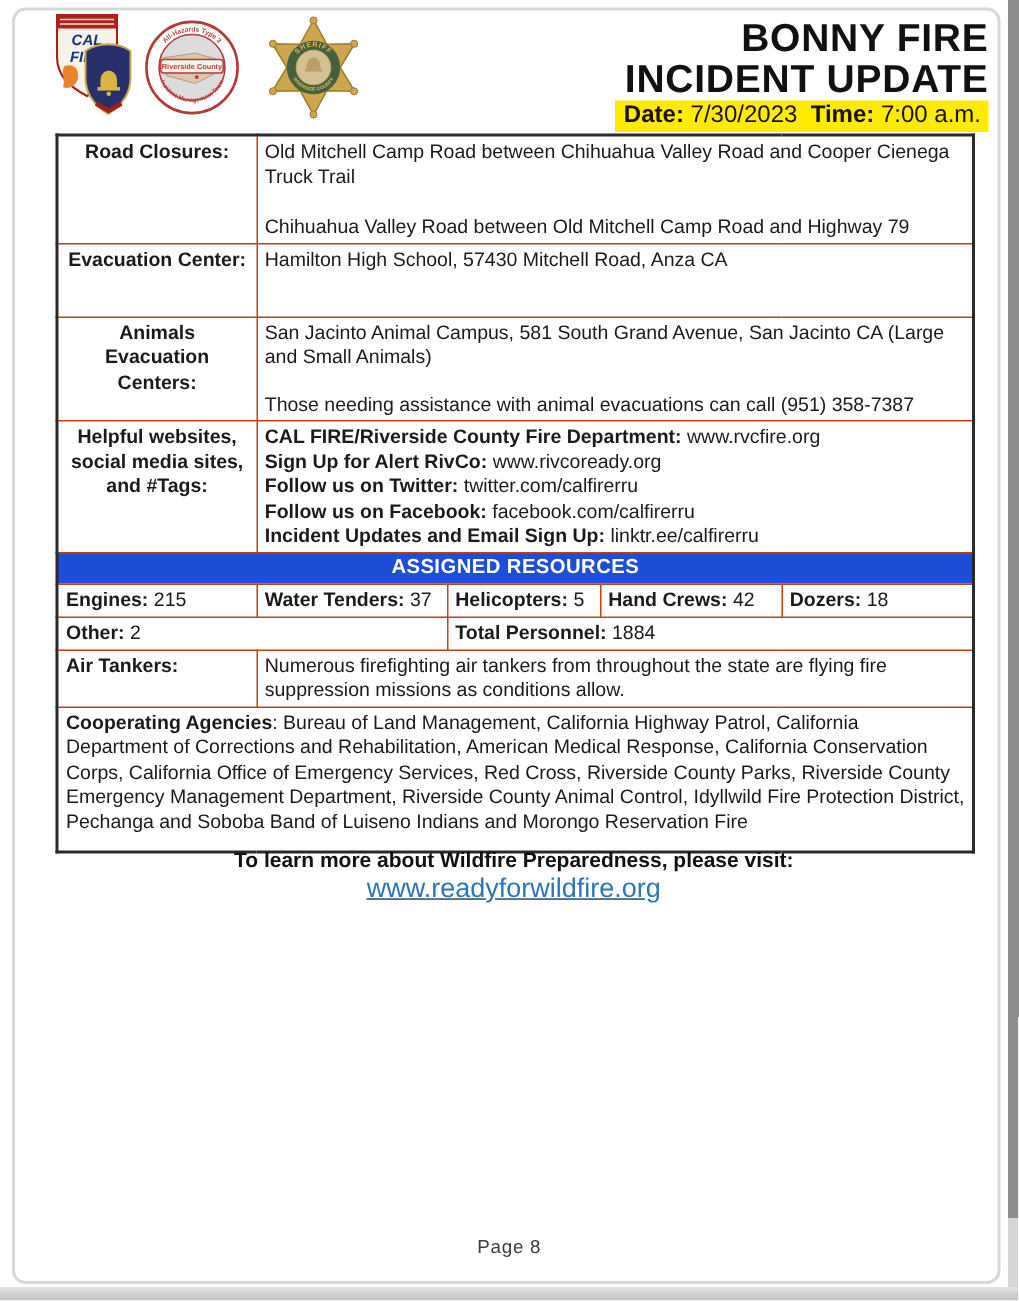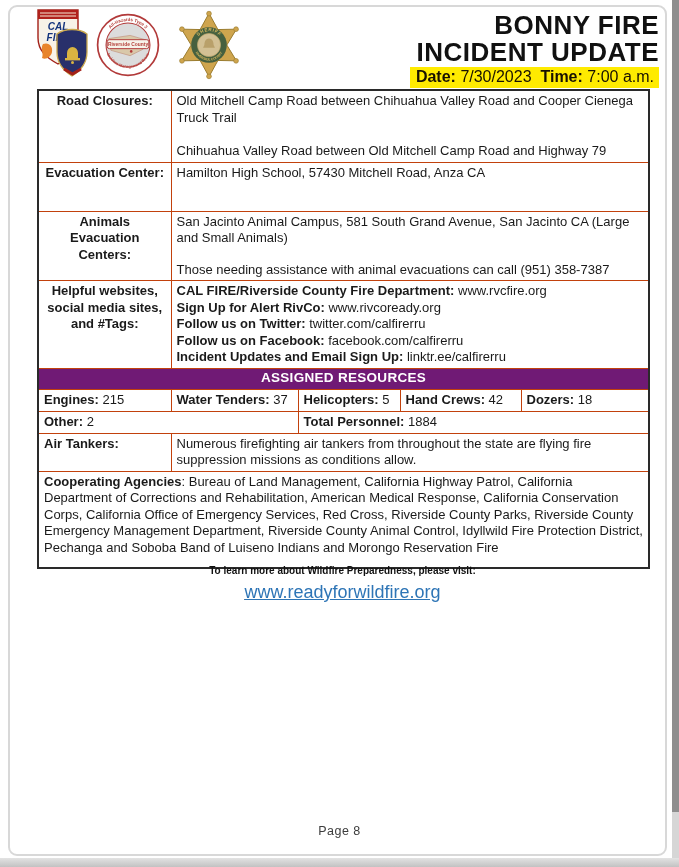--- a/index.html
+++ b/index.html
@@ -31,28 +31,28 @@
 
   
   table.info { position:absolute; left:37px; top:89px; width:611px; border-collapse:collapse;
                table-layout:fixed; font-size:13px; line-height:16.5px; }
   table.info { border:2px solid #2a2a2a; }
   table.info td { border:1px solid #c2410c; vertical-align:top; padding:2px 5px; }
   td.lbl { font-weight:bold; text-align:center; padding:2px 3px; }
   td.lbl-left { font-weight:bold; text-align:left; }
   .para2 { margin-top:17px; }
   .para3 { margin-top:15px; }
-  .banner-cell { background:#701a75; color:#fff; font-weight:bold; text-align:center;
+  .banner-cell { background:#1d4ed8; color:#fff; font-weight:bold; text-align:center;
                  font-size:13.5px; letter-spacing:.3px; padding:1px 0 2px 0 !important; }
   .b { font-weight:bold; }
   .ws-line { white-space:nowrap; }
 
   
   .prep { position:absolute; left:37px; top:565px; width:611px; text-align:center;
-          font-size:10px; font-weight:bold; color:#111; }
+          font-size:14px; font-weight:bold; color:#111; }
   .prep-link { position:absolute; left:37px; top:582px; width:611px; text-align:center; font-size:18px;text-decoration:underline; }
   .prep-link a { color:#2E75B6; text-decoration:underline; cursor:pointer; }
   .page-num { position:absolute; left:37px; top:824px; width:605px; text-align:center;
               font-size:12.5px; color:#3c3c3c; letter-spacing:.5px; }
 </style>
 </head>
 <body>
 
 <div class="screen">
   <div class="frame"></div>

